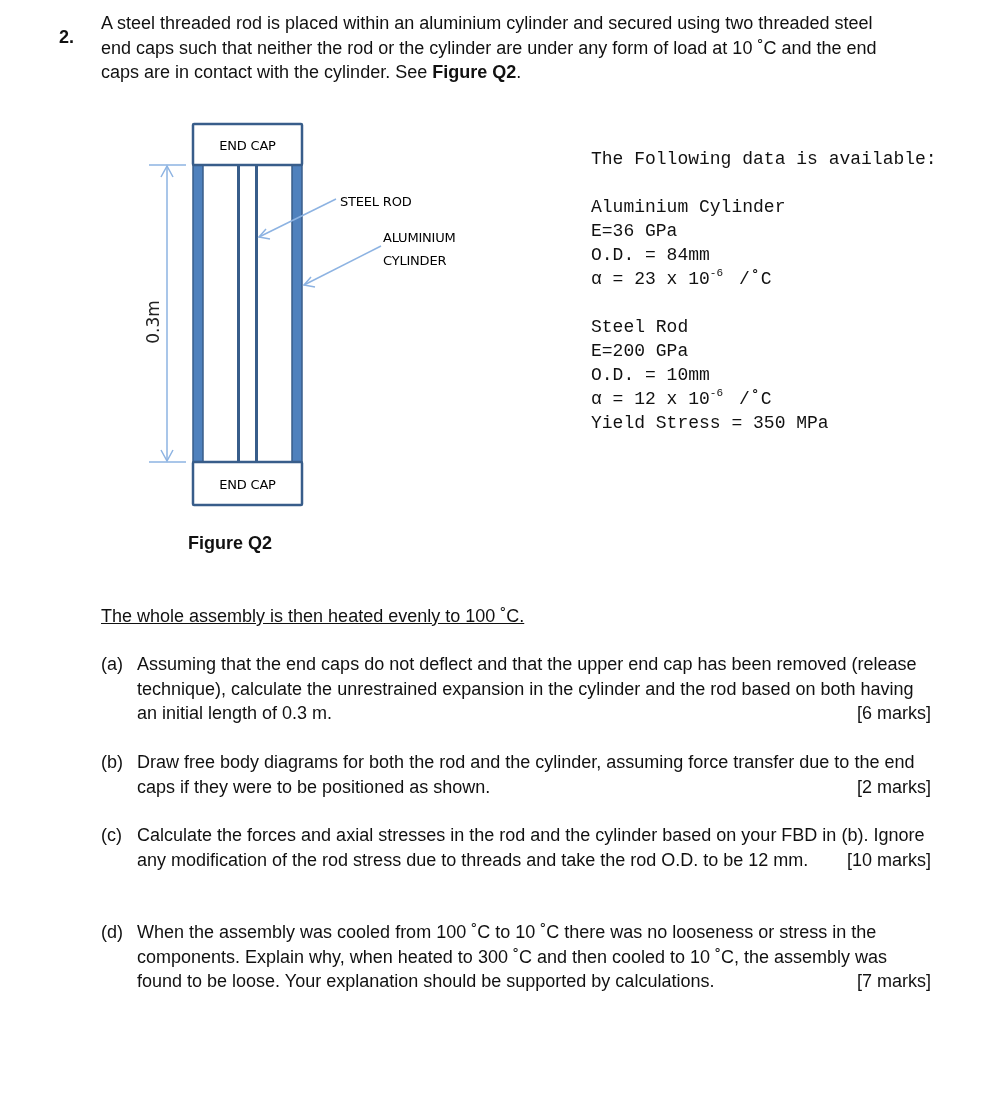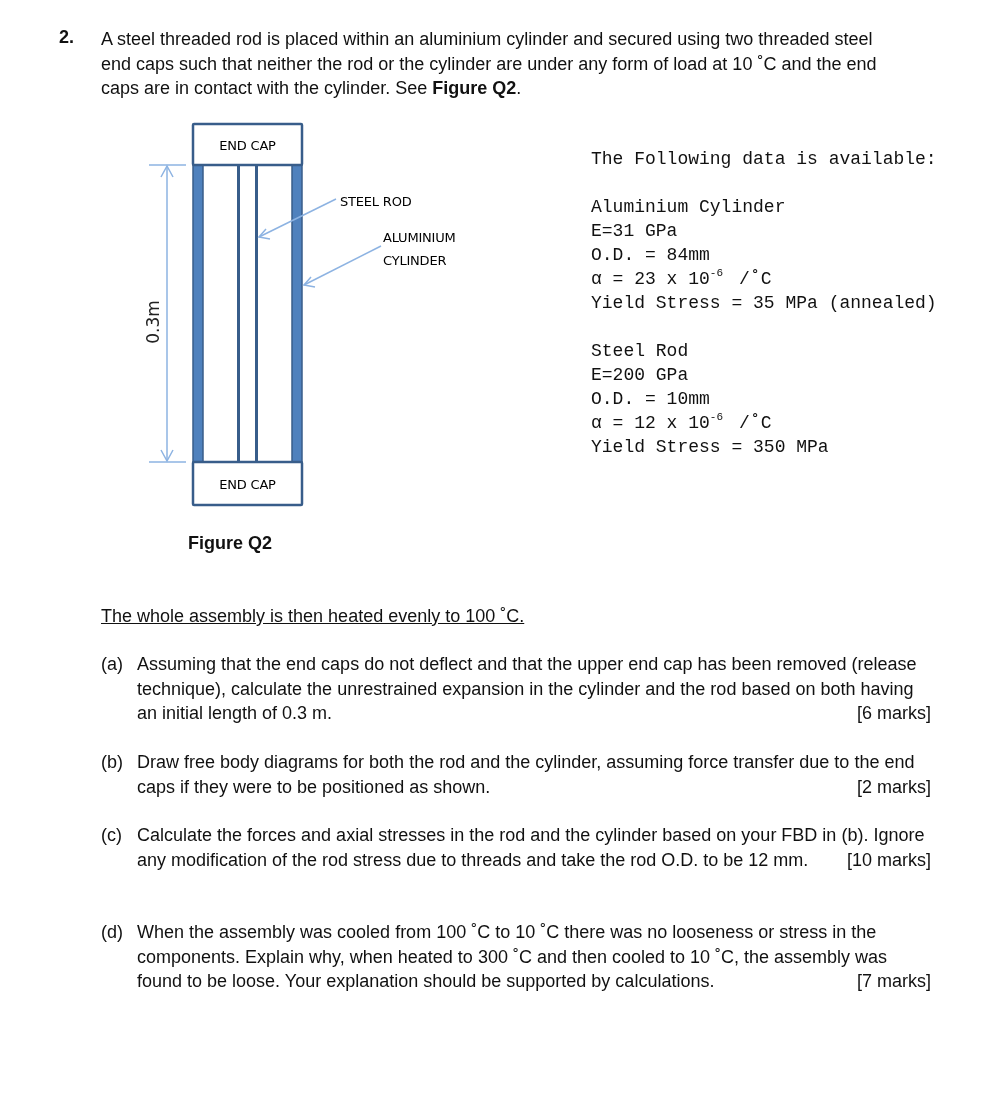--- a/index.html
+++ b/index.html
@@ -1,20 +1,20 @@
 <!DOCTYPE html>
 <html><head>
 <meta charset="utf-8">
 <style>
   html, body { margin: 0; padding: 0; background: #ffffff; }
   body { width: 992px; height: 1100px; position: relative; overflow: hidden;
          font-family: "Liberation Sans", sans-serif; color: #111; }
   .abs { position: absolute; }
   .q-num { left: 59px; top: 27px; font-size: 18px; font-weight: bold; }
-  .q-intro { left: 101px; top: 27px; width: 800px; font-size: 18px; line-height: 24.5px; }
+  .q-intro { left: 101px; top: 11px; width: 800px; font-size: 18px; line-height: 24.5px; }
   .q-intro b { font-weight: bold; }
   .figure { left: 0; top: 0; width: 560px; height: 580px; }
   .fig-label { font-family: "DejaVu Sans", sans-serif; font-size: 13px; color: #3a3a3a; letter-spacing: -0.2px; }
   .fig-caption { left: 188px; top: 533px; font-size: 18px; font-weight: bold; }
   .datablock { left: 591px; top: 147px; font-size: 18px; line-height: 24px; }
   .datablock .line { white-space: nowrap; font-family: Liberation Mono, monospace; }
   .datablock .gap { height: 24px; }
   sup { font-size: 11px; vertical-align: 8px; line-height: 0; }
   .para { left: 101px; font-size: 18px; line-height: 24.5px; }
   .part { left: 101px; width: 830px; font-size: 18px; line-height: 24.5px; }
@@ -57,24 +57,23 @@
   <text class="fig-label" x="383" y="265">CYLINDER</text>
   <text x="0" y="0" font-family="DejaVu Sans, sans-serif" font-size="17" fill="#222" text-anchor="middle" transform="translate(159,322) rotate(-90)">0.3m</text>
 </svg>
 
 <div class="abs fig-caption">Figure Q2</div>
 
 <div class="abs datablock">
   <div class="line">The Following data is available:</div>
   <div class="gap"></div>
   <div class="line">Aluminium Cylinder</div>
-  <div class="line">E=31 GPa</div>
+  <div class="line">E=36 GPa</div>
   <div class="line">O.D. = 84mm</div>
   <div class="line"><span>α = 23 x 10</span><sup>-6</sup><span style="margin-left:16px">/˚C</span></div>
-  <div class="line">Yield Stress = 35 MPa (annealed)</div>
   <div class="gap"></div>
   <div class="line">Steel Rod</div>
   <div class="line">E=200 GPa</div>
   <div class="line">O.D. = 10mm</div>
   <div class="line"><span>α = 12 x 10</span><sup>-6</sup><span style="margin-left:16px">/˚C</span></div>
   <div class="line">Yield Stress = 350 MPa</div>
 </div>
 
 <div class="abs para" style="top:604px;text-decoration:underline;">The whole assembly is then heated evenly to 100 ˚C.</div>
 

